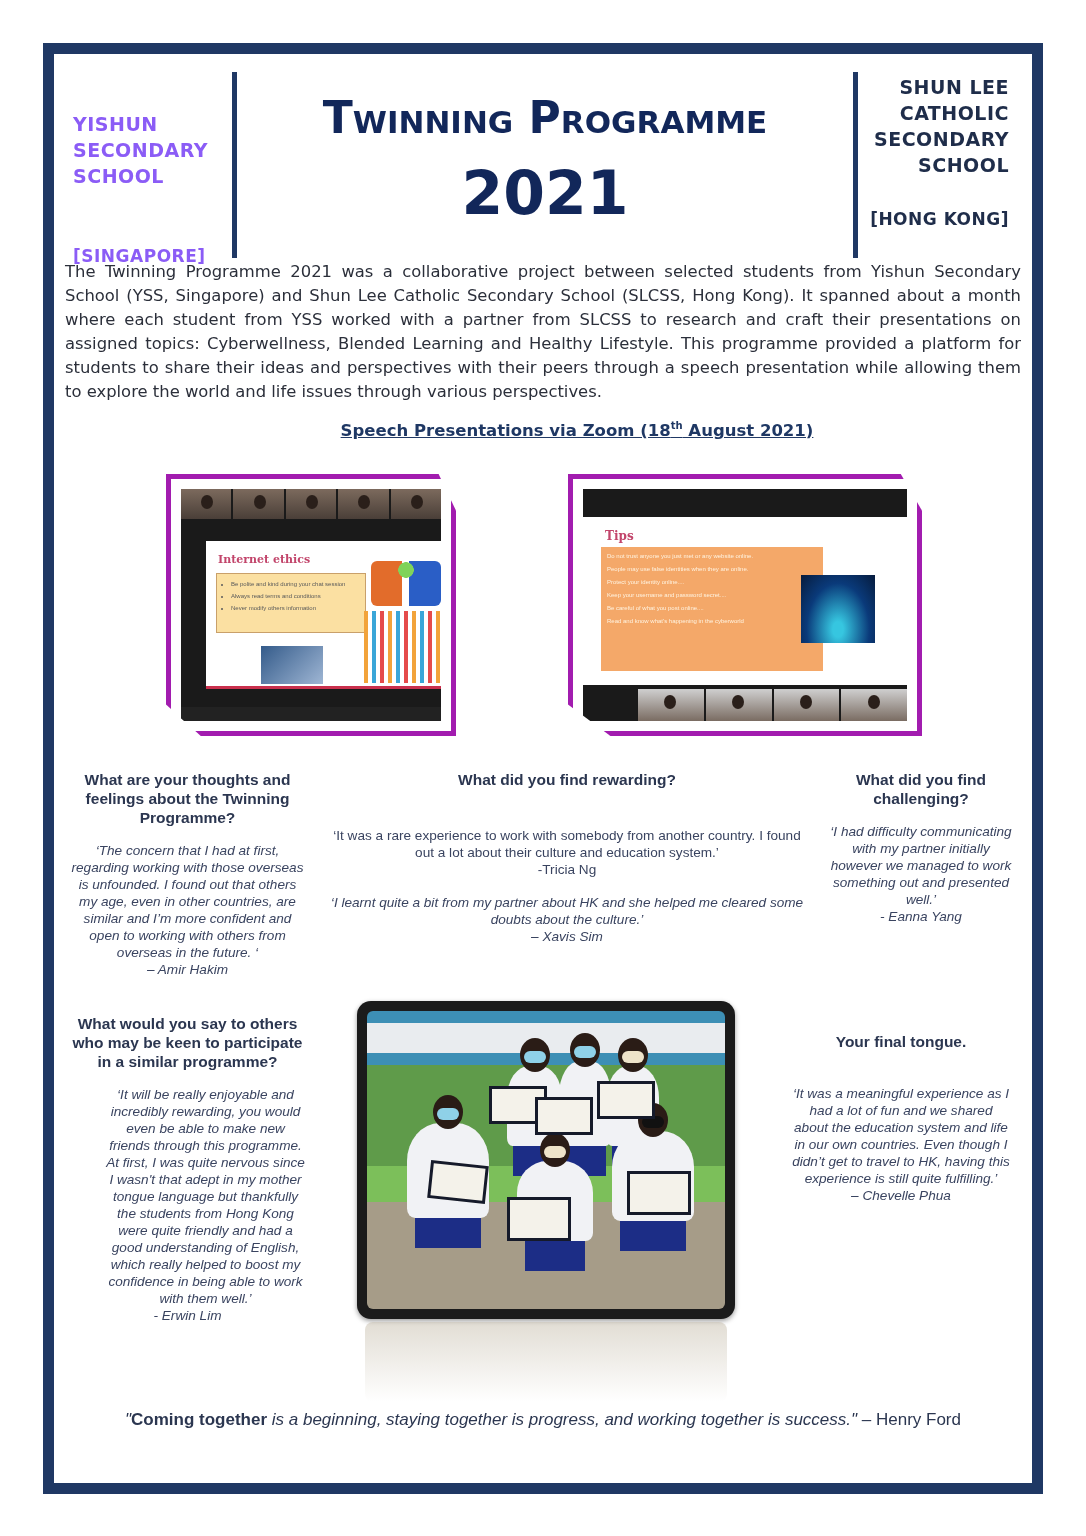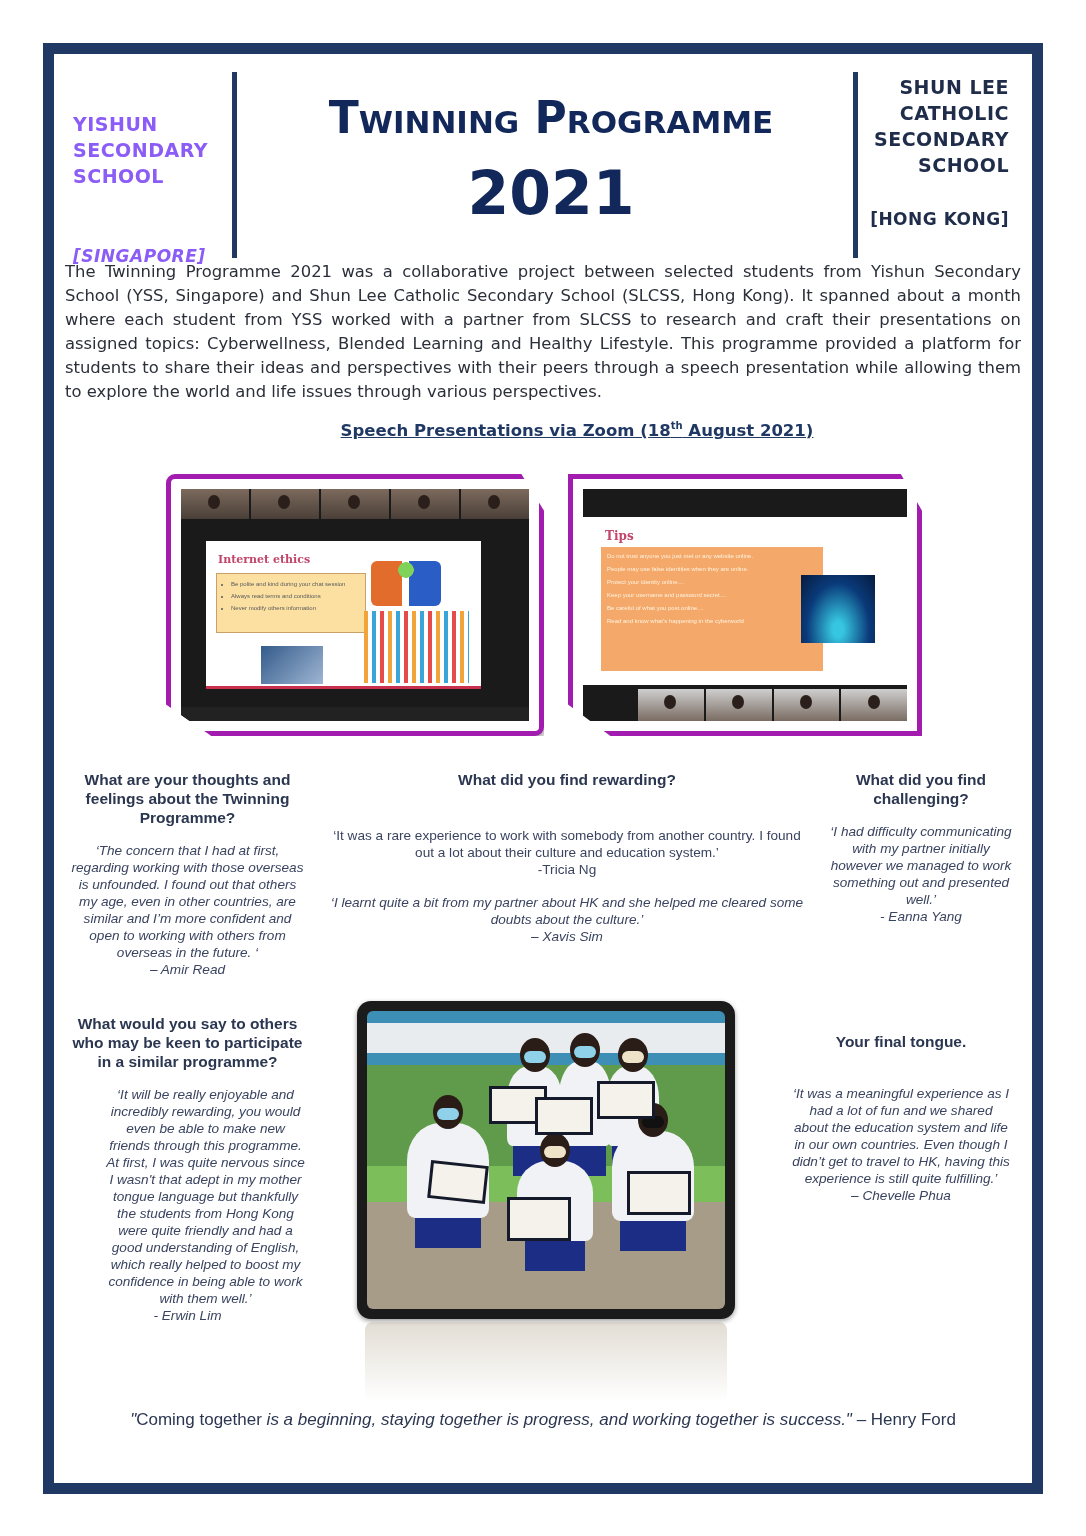--- a/index.html
+++ b/index.html
@@ -10,33 +10,33 @@
     position: absolute; left: 43px; top: 43px; width: 1000px; height: 1451px;
     border: 11px solid #1f3864; background: #fff;
   }
 
   
   .school-left {
     position: absolute; left: 73px; top: 74px; width: 160px;
     font-family: "DejaVu Sans", sans-serif; font-weight: bold; font-size: 19px;
     line-height: 26px; color: #8b5cf6; letter-spacing: 0.5px; margin-top: 37px;
   }
-  .school-left .country { position: absolute; top: 132px; left: 0; font-size: 17px; white-space: nowrap; font-style: italic; }
+  .school-left .country { position: absolute; top: 132px; left: 0; font-size: 17px; white-space: nowrap; }
   .school-right {
     position: absolute; right: 77px; top: 74px; width: 160px; text-align: right;
     font-family: "DejaVu Sans", sans-serif; font-weight: bold; font-size: 19px;
     line-height: 26px; color: #1f2d4a; letter-spacing: 0.5px;
   }
   .school-right .country { position: absolute; top: 132px; right: 0; font-size: 17px; white-space: nowrap; }
 
   .vline { position: absolute; top: 72px; width: 5px; height: 186px; background: #1f3864; }
   .vline.left { left: 232px; }
   .vline.right { left: 853px; }
 
-  .title-block { position: absolute; left: 246px; top: 78px; width: 610px; text-align: center; color: #12275a; }
+  .title-block { position: absolute; left: 240px; top: 78px; width: 610px; text-align: center; color: #12275a; }
   .title-main {
     font-family: "DejaVu Sans", sans-serif; font-weight: bold; font-size: 44px;
     font-variant: small-caps; letter-spacing: 0px; line-height: 80px;
   }
   .title-year { font-family: "DejaVu Sans", sans-serif; font-weight: bold; font-size: 60px; line-height: 70px; }
 
   
   .intro {
     position: absolute; left: 65px; top: 260px; width: 956px;
     font-family: "DejaVu Sans", sans-serif; font-size: 16.4px; line-height: 24px;
@@ -50,21 +50,21 @@
   }
   .section-heading sup { font-size: 10px; }
 
   
   .shot {
     position: absolute; background: #fff; border: 5px solid #a21caf;
     box-shadow: 2px 3px 6px rgba(0,0,0,0.35);
     clip-path: polygon(6% 0, 94% 0, 100% 14%, 100% 100%, 12% 100%, 0 88%, 0 0);
     padding: 10px;
   }
-  .shot1 { left: 166px; top: 474px; width: 378px; height: 262px; border-radius: 9px; }
+  .shot1 { left: 166px; top: 474px; width: 290px; height: 262px; }
   .shot2 { left: 568px; top: 474px; width: 354px; height: 262px; }
 
   .zoom-screen { position: relative; width: 100%; height: 100%; background: #1a1a1a; overflow: hidden; }
   .thumbs { display: flex; height: 30px; gap: 2px; }
   .thumb { flex: 1; background: linear-gradient(180deg, #7c6a5d, #4a3f38); position: relative; }
   .thumb::after { content: ""; position: absolute; left: 40%; top: 6px; width: 12px; height: 14px; border-radius: 50%; background: #2a1f1a; }
   .slide { position: absolute; left: 25px; top: 52px; width: 275px; height: 148px; background: #fff; }
   .slide-title { position: absolute; left: 12px; top: 12px; font-family: "DejaVu Serif", serif; font-weight: bold; font-size: 11px; color: #c2456b; }
   .slide-box { position: absolute; left: 10px; top: 32px; width: 150px; height: 60px; background: #fbe0a2; border: 1px solid #c9a06a; padding: 4px 6px; }
   .slide-box li { font-size: 6px; color: #5a5a5a; margin-left: 8px; line-height: 12px; }
@@ -124,21 +124,21 @@
     position: absolute; left: 365px; top: 1322px; width: 362px; height: 80px;
     background: linear-gradient(180deg, rgba(190,180,160,0.45), rgba(255,255,255,0));
     border-radius: 8px;
   }
 
   
   .footer-quote {
     position: absolute; left: 0; top: 1410px; width: 1086px; text-align: center;
     font-family: "Liberation Sans", sans-serif; font-size: 17px; color: #2b3650;
   }
-  .footer-quote .bold { font-weight: normal; font-style: normal; }
+  .footer-quote .bold { font-weight: bold; font-style: normal; }
   .footer-quote .ital { font-style: italic; }
 </style>
 </head>
 <body>
 
 <div class="page-frame"></div>
 
 <div class="school-left">
   <div>YISHUN</div>
   <div>SECONDARY</div>
@@ -211,21 +211,21 @@
       <div class="thumb2"></div>
       <div class="thumb2"></div>
       <div class="thumb2"></div>
     </div>
   </div>
 </div>
 
 <div class="qa qa1">
   <div class="qa-q">What are your thoughts and feelings about the Twinning Programme?</div>
   <div class="qa-a">‘The concern that I had at first, regarding working with those overseas is unfounded. I found out that others my age, even in other countries, are similar and I’m more confident and open to working with others from overseas in the future. ‘</div>
-  <div class="qa-author">– Amir Read</div>
+  <div class="qa-author">– Amir Hakim</div>
 </div>
 
 <div class="qa qa2">
   <div class="qa-q">What did you find rewarding?</div>
   <div class="qa-a normal">‘It was a rare experience to work with somebody from another country. I found out a lot about their culture and education system.’</div>
   <div class="qa-author normal">-Tricia Ng</div>
   <div class="gap"></div>
   <div class="qa-a" style="margin-top:0">‘I learnt quite a bit from my partner about HK and she helped me cleared some doubts about the culture.’</div>
   <div class="qa-author">– Xavis Sim</div>
 </div>

